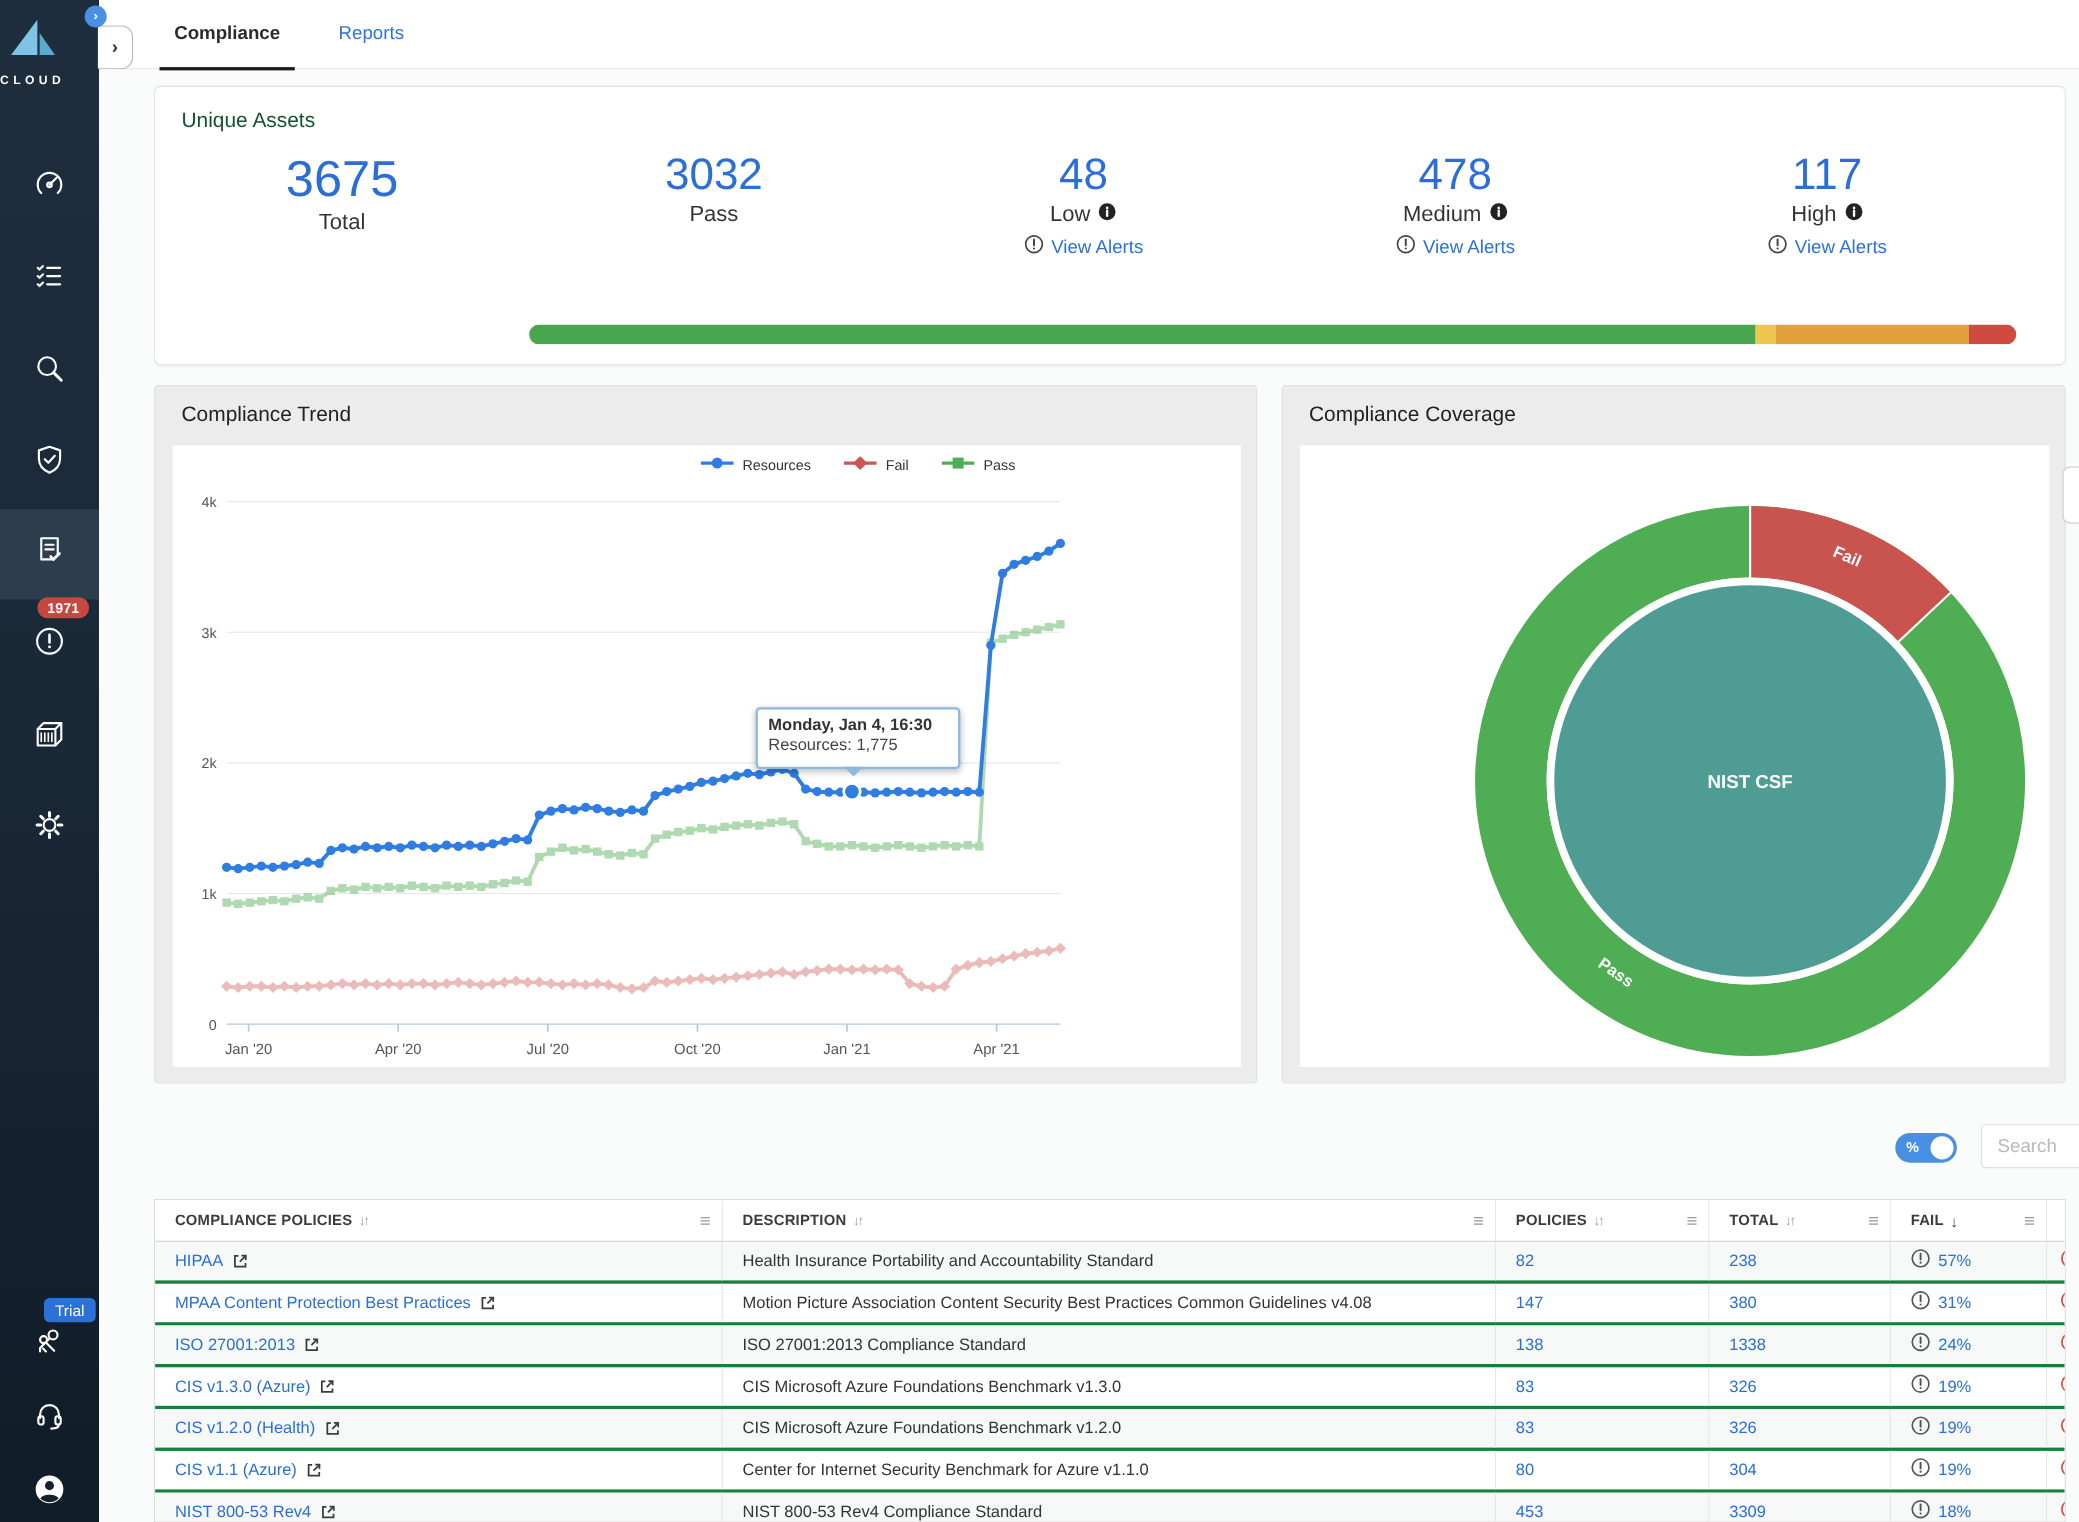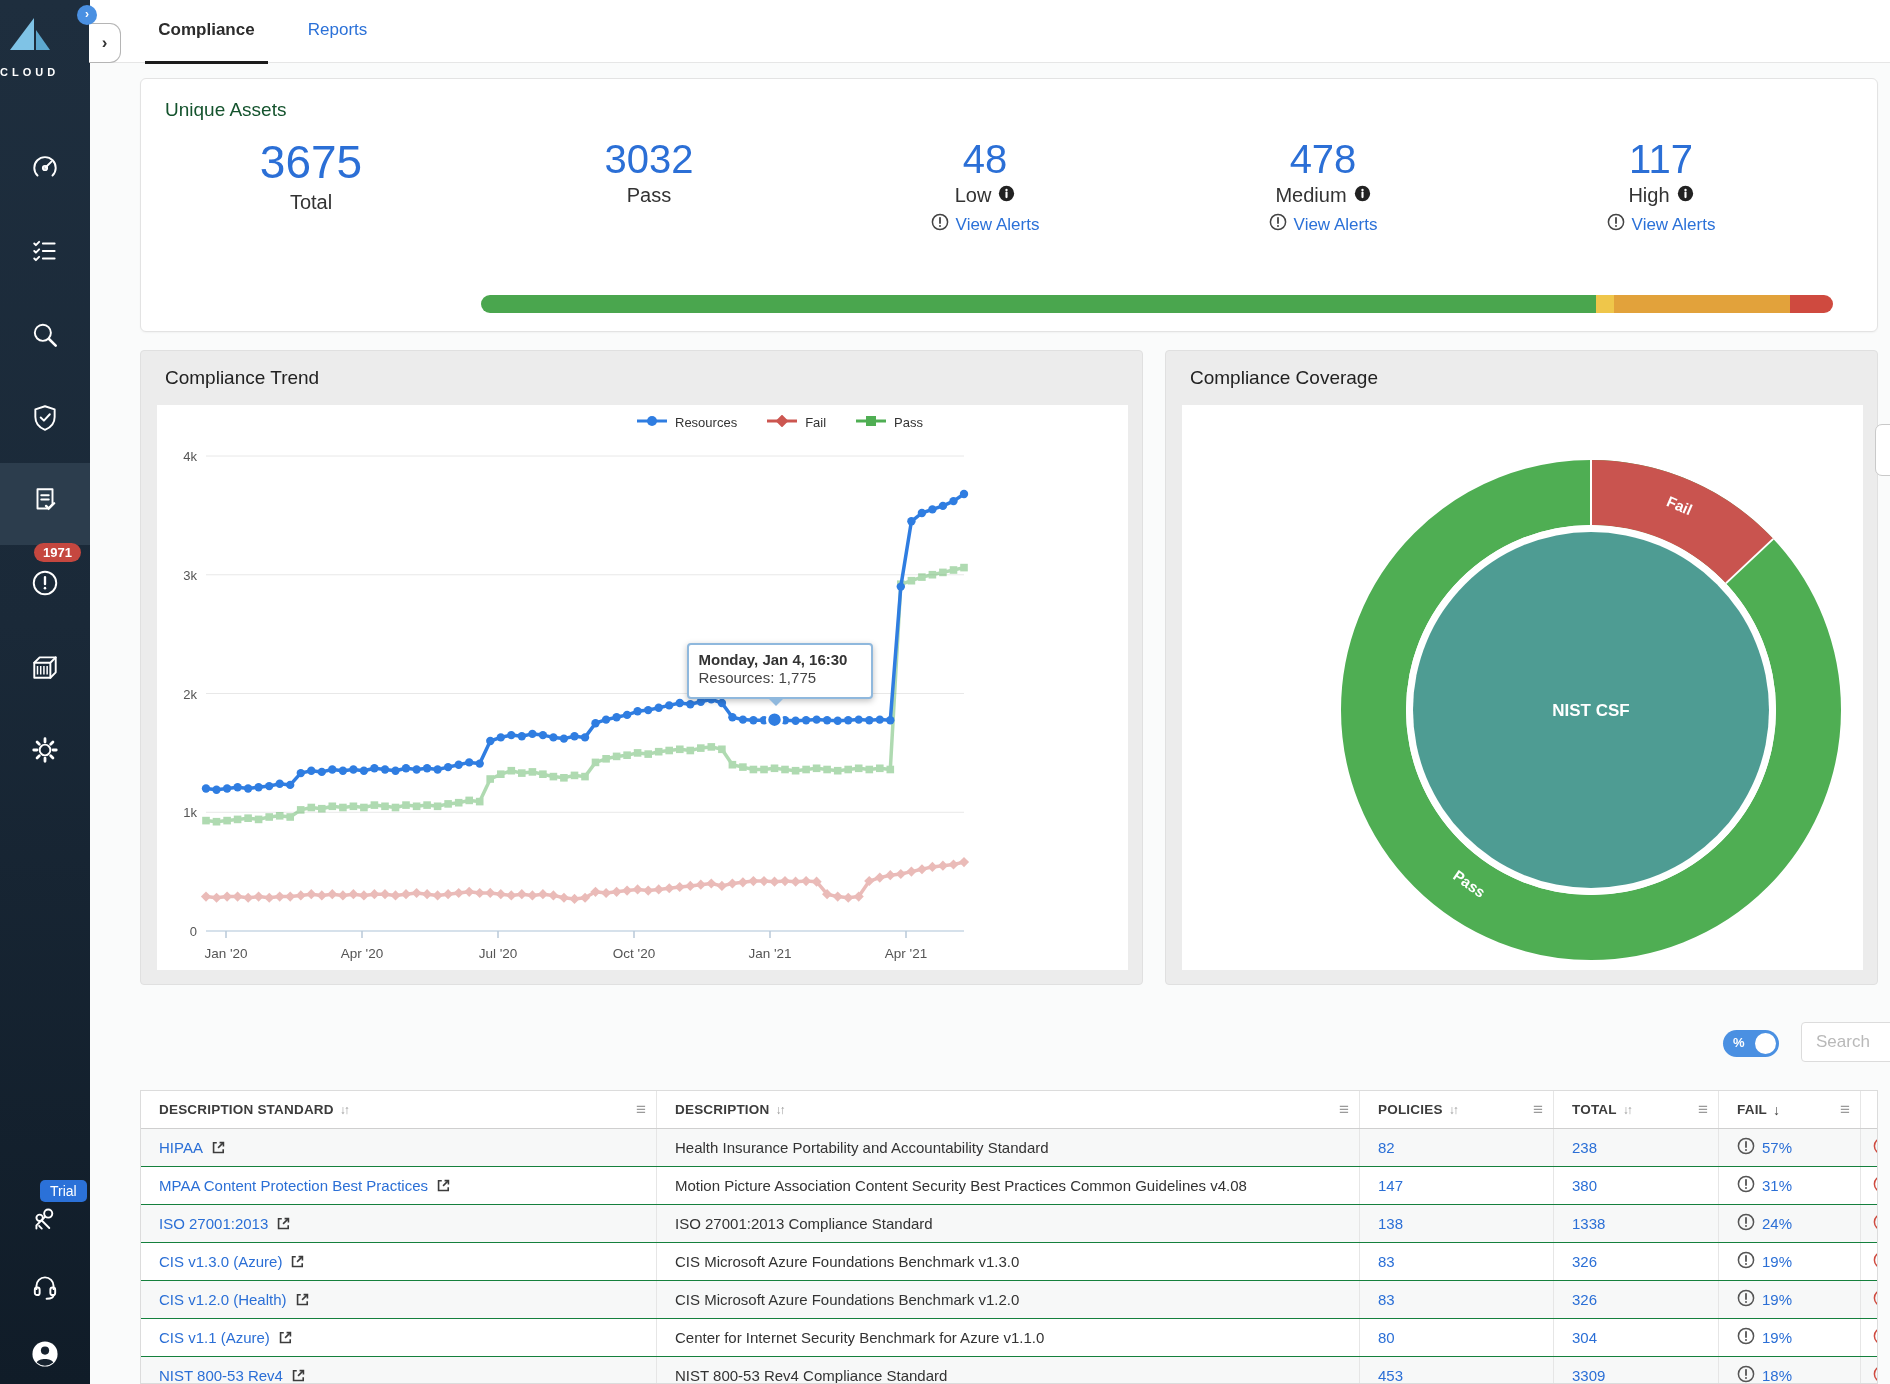--- a/index.html
+++ b/index.html
@@ -75,21 +75,21 @@
   #pct-toggle .knob { position:absolute; right:3px; top:3px; width:21px; height:21px; background:#fff; border-radius:50%; }
   #search-box { position:absolute; left:1711px; top:1022px; width:100px; height:40px; background:#fff;
     border:1px solid #dcdcdc; border-radius:4px; font-size:17px; color:#555; padding-left:14px; outline:none; }
   #search-box::placeholder { color:#b9b9b9; }
 
   
   #table { position:absolute; left:50px; top:1090px; width:1738px; height:294px; background:#fff;
     border:1px solid #dcdcdc; overflow:hidden; }
   .trow { display:grid; grid-template-columns:516px 703px 194px 165px 142px 1fr; width:100%; }
   .trow.head { height:38px; border-bottom:1px solid #cfcfcf; background:#fff; }
-  .trow.body { height:38px; border-bottom:1px solid #15803d;text-align:center; }
+  .trow.body { height:38px; border-bottom:3px solid #15803d;text-align:center; }
   .trow.body.alt { background:#f7f8f8; }
   .tcell { position:relative; display:flex; align-items:center; padding-left:18px; border-right:1px solid #e6e6e6;
     overflow:hidden; white-space:nowrap; }
   .tcell:last-child { border-right:none; }
   .hlabel { font-size:13.5px; font-weight:bold; color:#3c3c3c; letter-spacing:.2px; }
   .sort { font-size:12px; color:#9a9a9a; margin-left:6px; letter-spacing:-2px; }
   .sort.active { color:#444; font-size:14px; letter-spacing:0; }
   .burger { position:absolute; right:10px; color:#9a9a9a; font-size:17px; cursor:pointer; }
   .cell-link { color:#2b6fd6; font-size:15px; text-decoration:none; cursor:pointer; }
   .cell-text { color:#333; font-size:15px; }
@@ -564,21 +564,21 @@
 
   <div id="pct-toggle">
     <span class="pct">%</span>
     <span class="knob"></span>
   </div>
   <input id="search-box" type="text" placeholder="Search" style="">
 
   <div id="table">
       <div class="trow head">
         <div class="tcell">
-          <span class="hlabel">DESCRIPTION STANDARD</span>
+          <span class="hlabel">COMPLIANCE POLICIES</span>
           <span class="sort">↓↑</span>
           <span class="burger">≡</span>
         </div>
         <div class="tcell">
           <span class="hlabel">DESCRIPTION</span>
           <span class="sort">↓↑</span>
           <span class="burger">≡</span>
         </div>
         <div class="tcell">
           <span class="hlabel">POLICIES</span>

